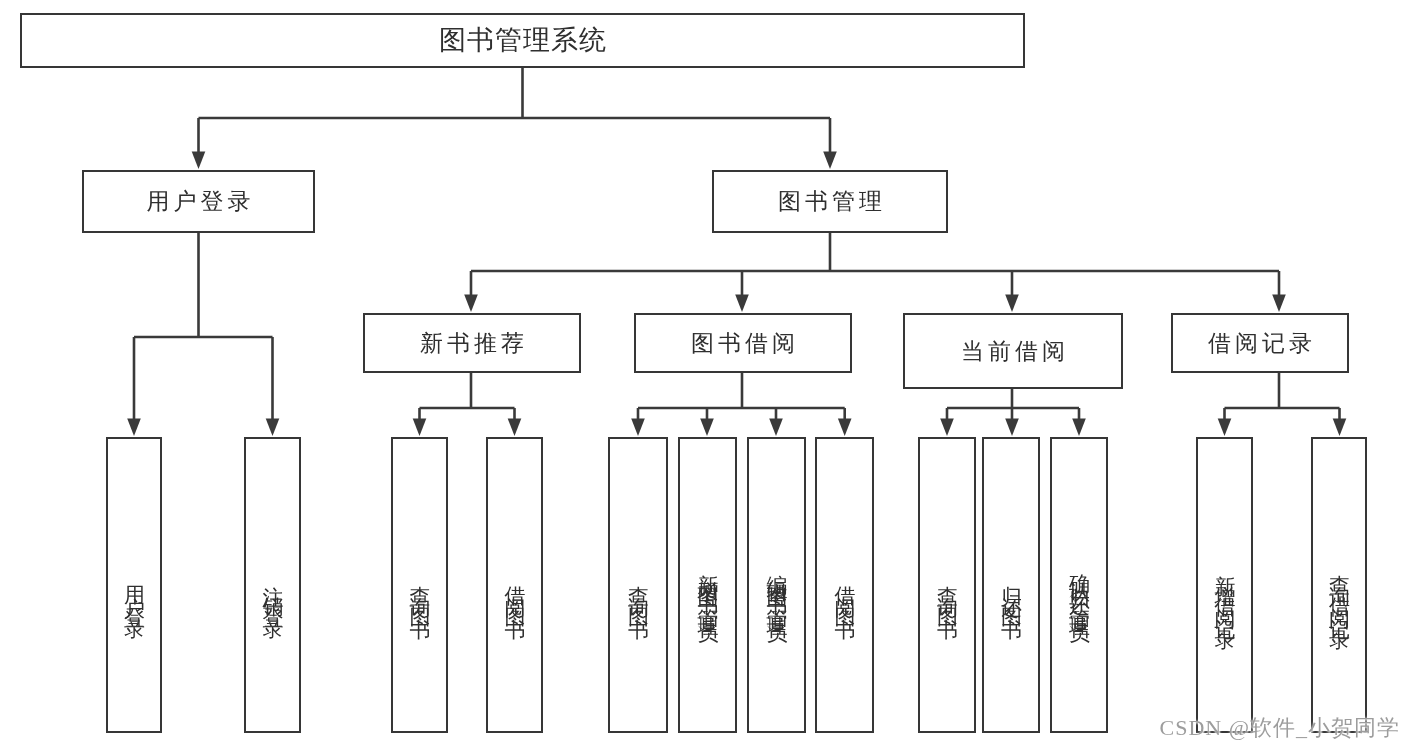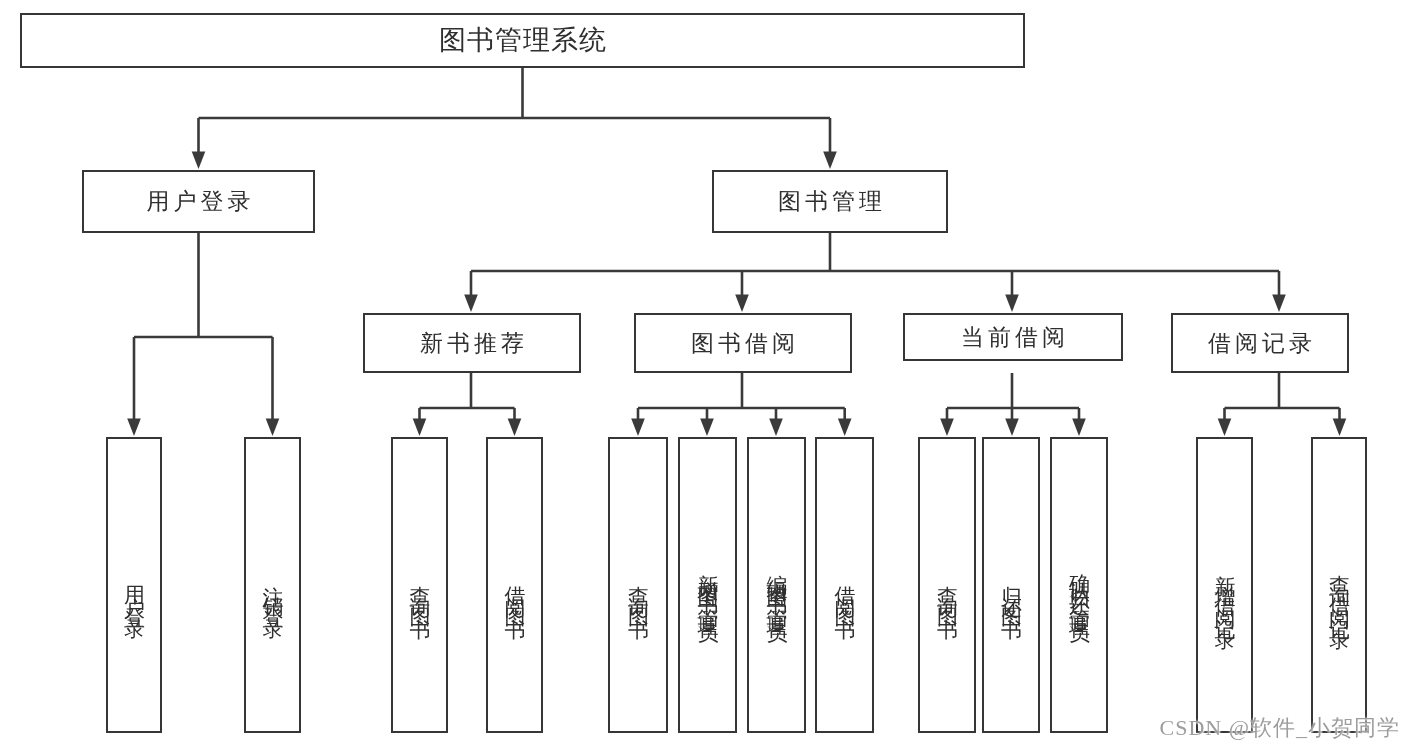--- a/index.html
+++ b/index.html
@@ -79,21 +79,21 @@
   <div class="node h" style="left:712px;top:170px;width:236px;height:63px">
     <span class="lbl">图书管理</span>
   </div>
 
   <div class="node h" style="left:363px;top:313px;width:218px;height:60px">
     <span class="lbl">新书推荐</span>
   </div>
   <div class="node h" style="left:634px;top:313px;width:218px;height:60px">
     <span class="lbl">图书借阅</span>
   </div>
-  <div class="node h" style="left:903px;top:313px;width:220px;height:48px">
+  <div class="node h" style="left:903px;top:313px;width:220px;height:76px">
     <span class="lbl">当前借阅</span>
   </div>
   <div class="node h" style="left:1171px;top:313px;width:178px;height:60px">
     <span class="lbl">借阅记录</span>
   </div>
 
   <div class="node leaf" style="left:106px;top:437px;width:56px;height:296px">
     <span class="lbl">用户登录</span>
   </div>
   <div class="node leaf" style="left:244px;top:437px;width:57px;height:296px">

